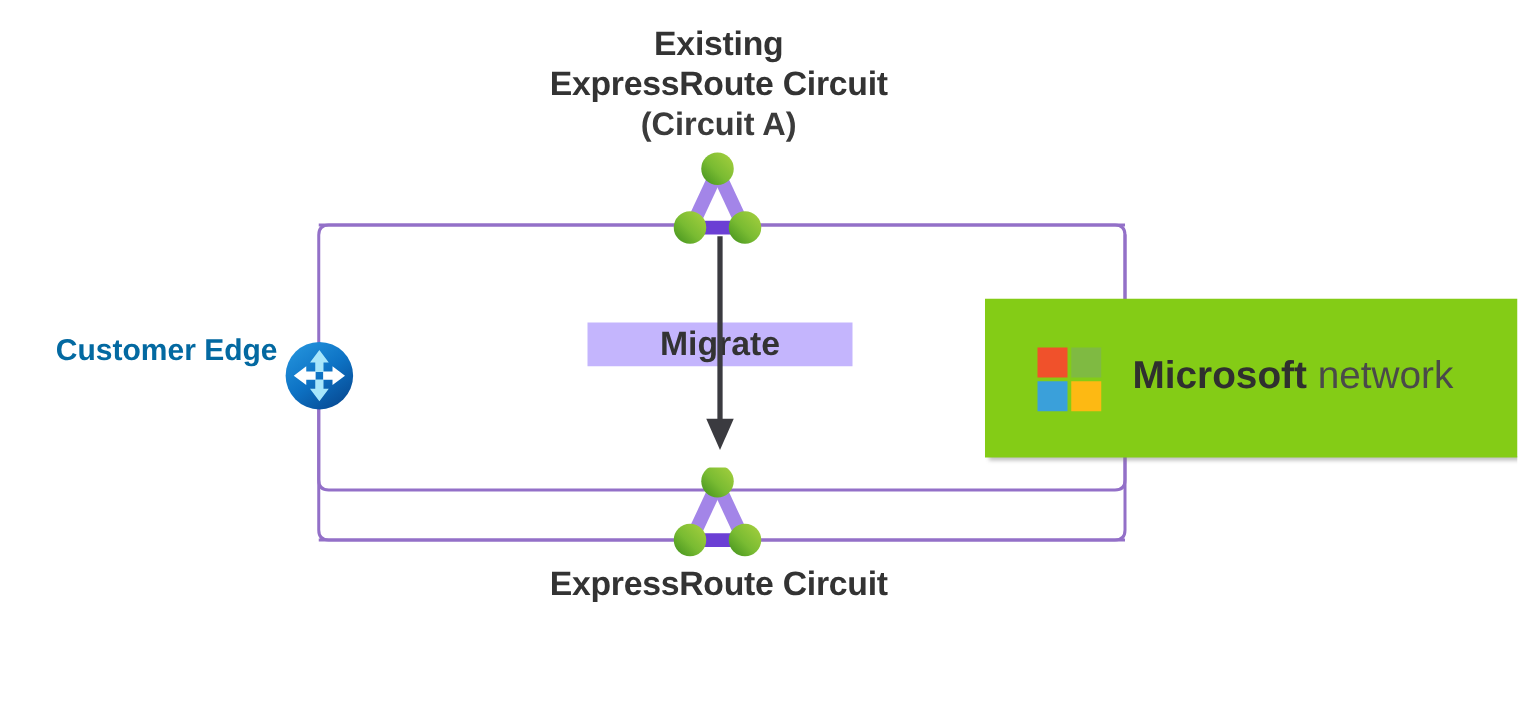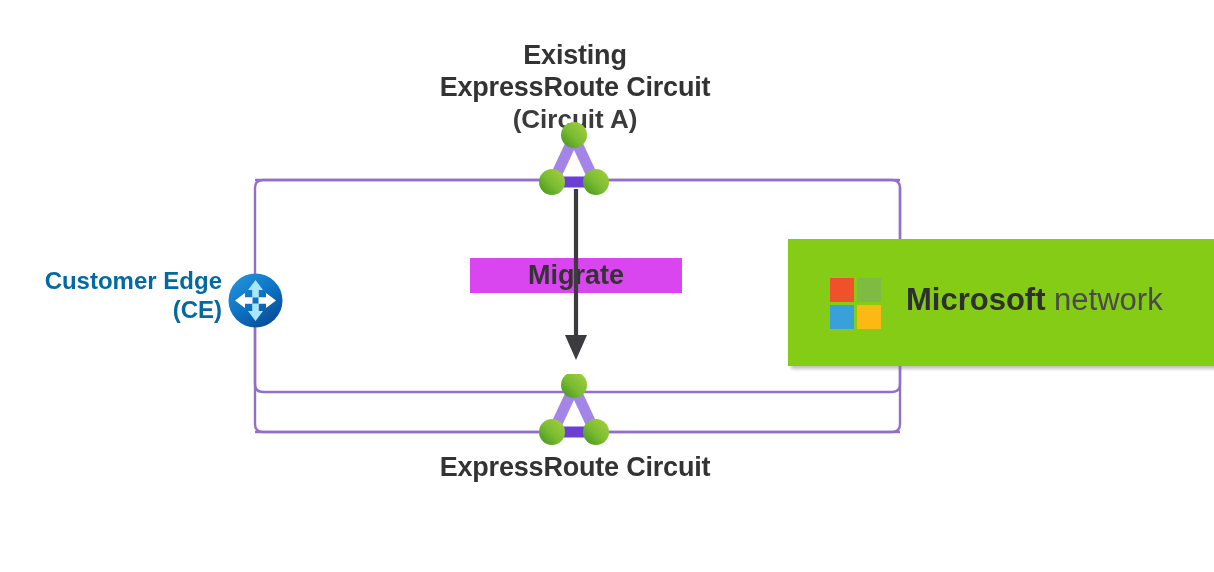--- a/index.html
+++ b/index.html
@@ -34,21 +34,21 @@
     color: #333333;
   }
   .label-reg {
     font-weight: bold;
     font-size: 26px;
     white-space: nowrap;
     color: #3b3b3b;
   }
 
   
-  #top-circuit-label { left: 307px; top: 20px; width: 536px; margin-top: 20px; }
+  #top-circuit-label { left: 307px; top: 20px; width: 536px; }
   
   #bottom-circuit-label { left: 307px; top: 452px; width: 536px; }
 
   
   #ce-label {
     position: absolute;
     left: 0px;
     top: 267px;
     width: 222px;
     text-align: right;
@@ -56,21 +56,21 @@
   }
   #ce-label .label-reg { font-size: 24px; color: #0369a1; }
 
   
   #migrate-label {
     position: absolute;
     left: 470px;
     top: 258px;
     width: 212px;
     text-align: center;
-    background: #d946ef;
+    background: #c4b5fd;
     font-weight: bold;
     font-size: 27px;
     color: #333333;
     padding: 2px 0;
   }
 
   
   #ms-box {
     position: absolute;
     left: 788px;
@@ -191,21 +191,20 @@
 
     <circle cx="43" cy="15" r="13" fill="url(#nodeGradA)"></circle>
     <circle cx="21" cy="62" r="13" fill="url(#nodeGradA)"></circle>
     <circle cx="65" cy="62" r="13" fill="url(#nodeGradA)"></circle>
   </svg>
 
   <div id="migrate-label">Migrate</div>
 
   <div id="ce-label">
     <div class="label-reg">Customer Edge</div>
-    <div class="label-reg">(CE)</div>
   </div>
 
   <svg id="ce-router" viewBox="0 0 55 55" xmlns="http://www.w3.org/2000/svg">
     <defs>
       <linearGradient id="routerGrad" x1="0.15" y1="0" x2="0.85" y2="1">
         <stop offset="0%" stop-color="#2494dd"></stop>
         <stop offset="50%" stop-color="#0d72c4"></stop>
         <stop offset="100%" stop-color="#07478f"></stop>
       </linearGradient>
     </defs>

